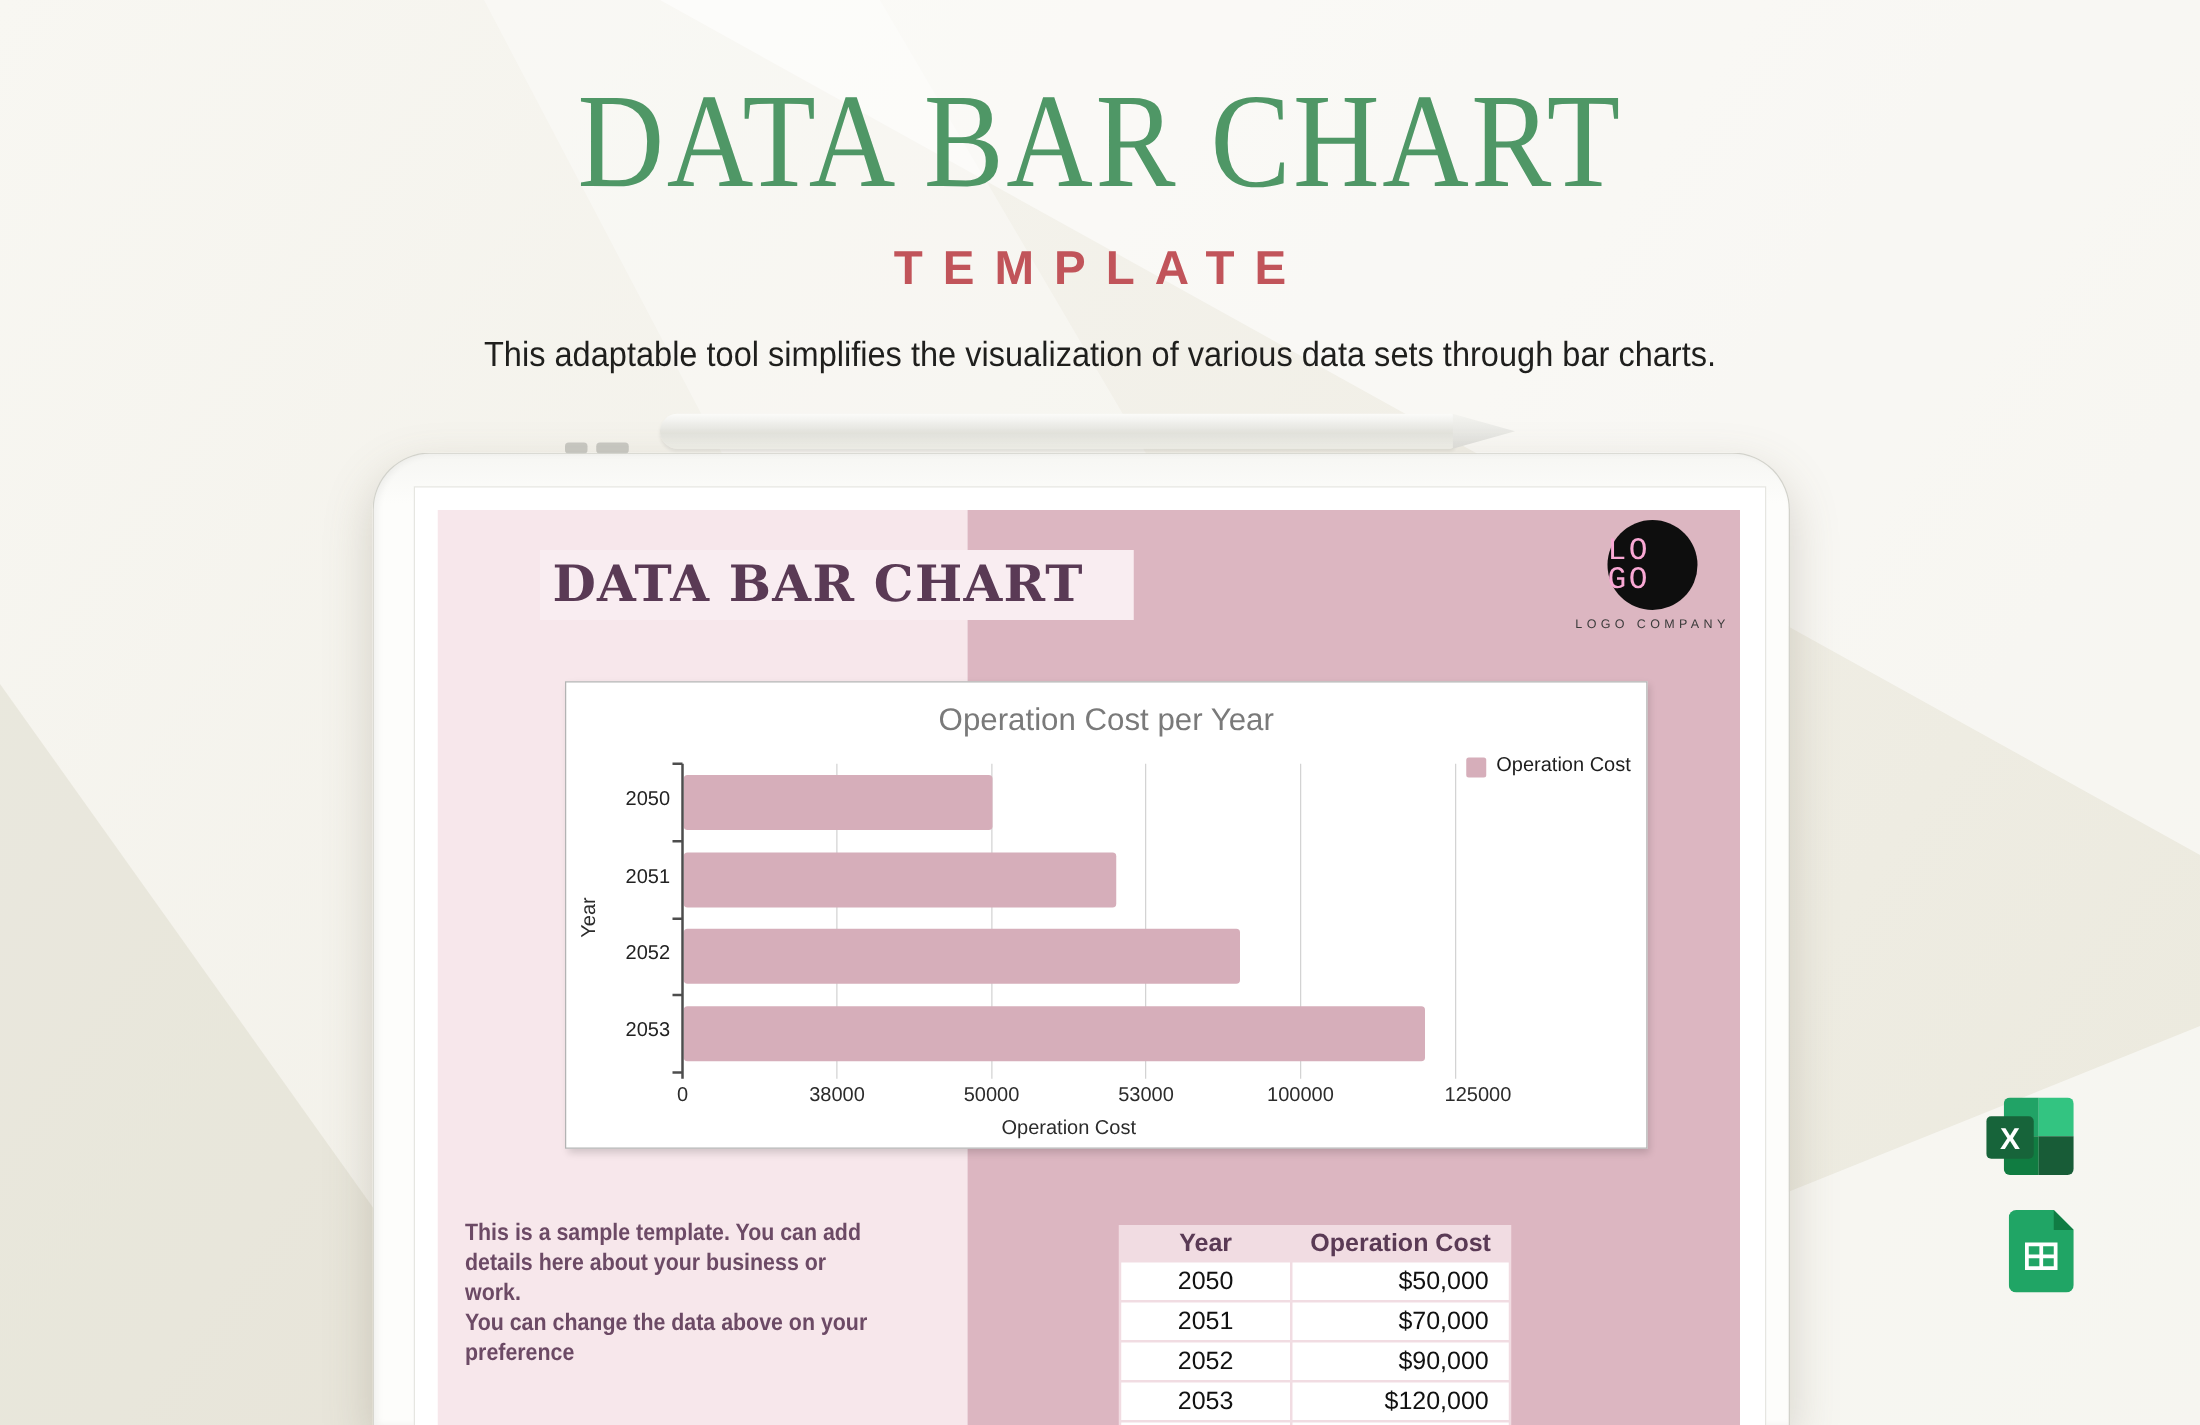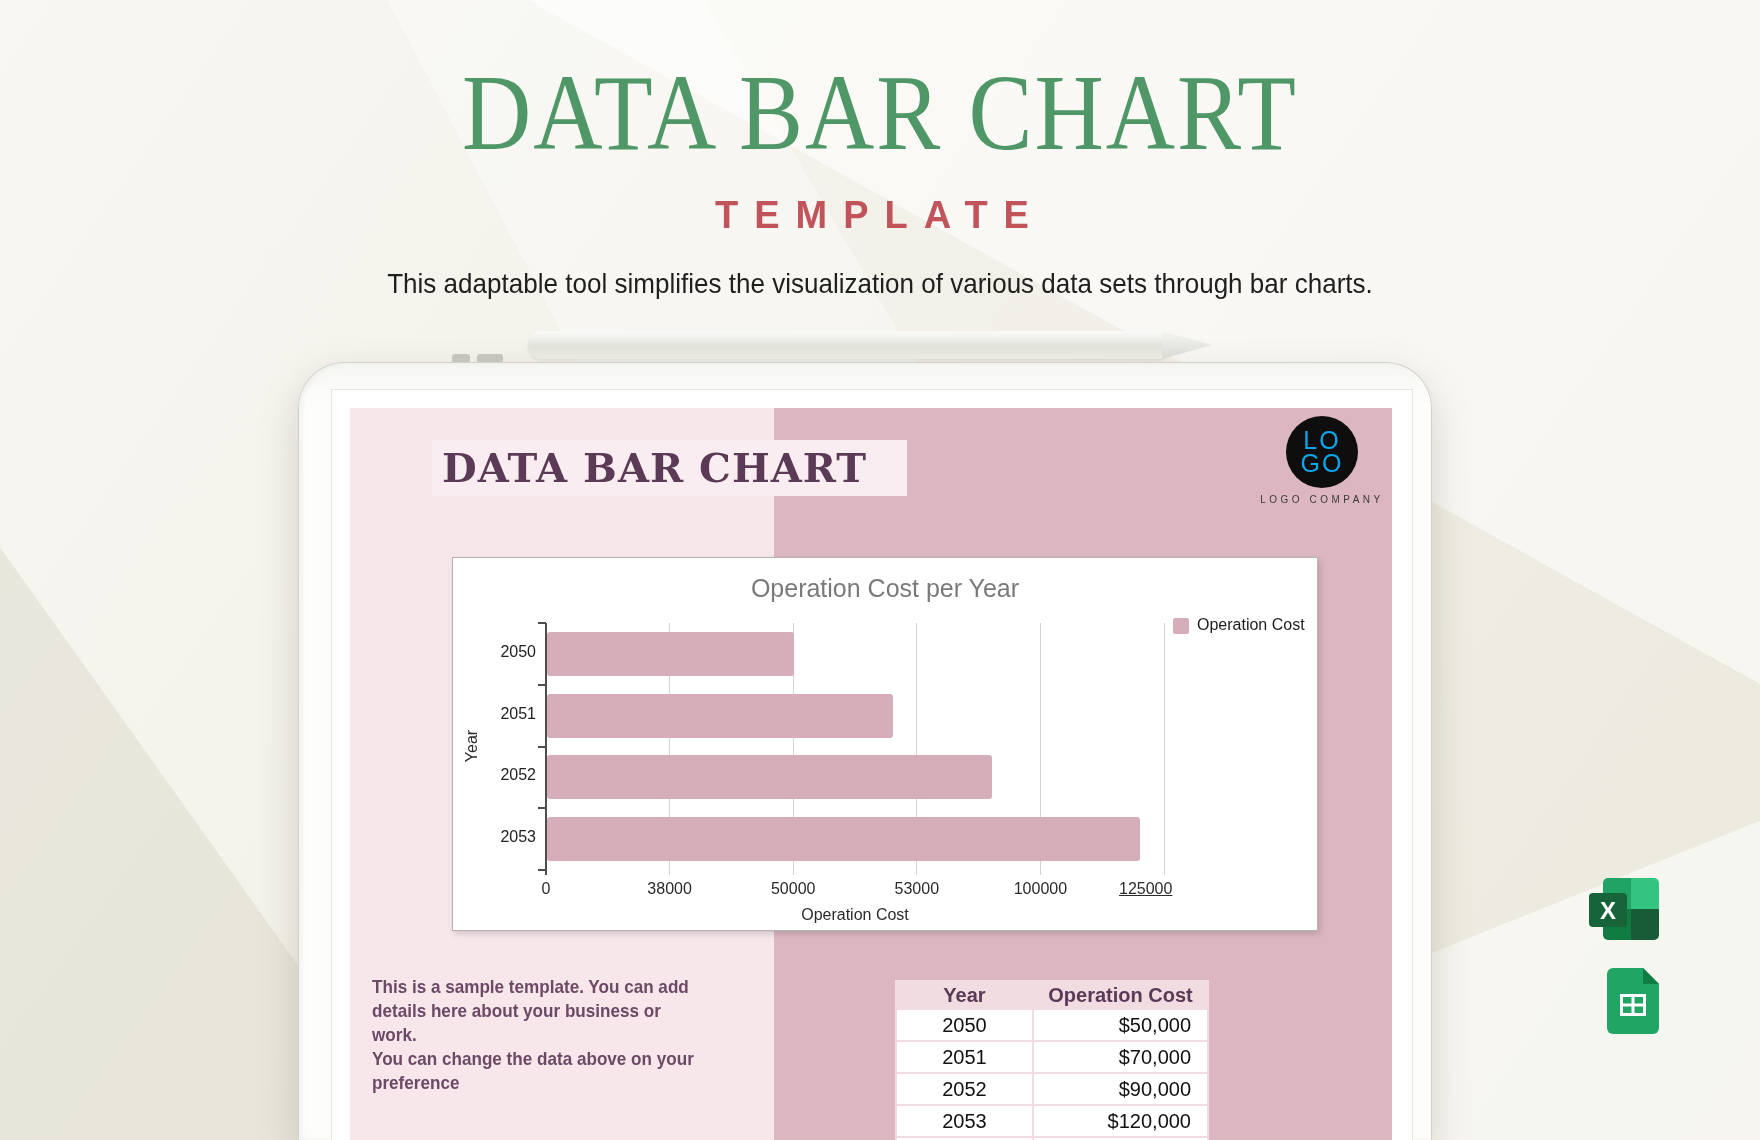--- a/index.html
+++ b/index.html
@@ -65,34 +65,33 @@
   .doc-title-box{
     position:absolute;left:82px;top:32px;width:475px;height:56px;background:#f9edf1;
   }
   .doc-title{
     font-family:"DejaVu Serif",serif;font-weight:700;font-size:40px;line-height:56px;
     letter-spacing:1px;color:#5a3a55;padding-left:10px;white-space:nowrap;
   }
 
   .logo-circle{
     position:absolute;left:936px;top:8px;width:72px;height:72px;border-radius:50%;
-    background:#0e0e0e;color:#0ea5e9;display:flex;flex-direction:column;
-    align-items:center;justify-content:center;
-    font-family:Liberation Sans, sans-serif;font-size:25px;line-height:.92;letter-spacing:2px;
+    background:#0e0e0e;color:#f9a8d4;display:flex;flex-direction:column;
+    justify-content:center;
+    font-family:Liberation Mono, monospace;font-size:25px;line-height:.92;letter-spacing:2px;
   }
   .logo-caption{
     position:absolute;left:886px;top:86px;width:172px;text-align:center;
     font-size:10px;letter-spacing:3.5px;color:#3b3b3b;white-space:nowrap;
   }
 
   .chart-box{
     position:absolute;left:102px;top:137px;width:866px;height:374px;
     background:#ffffff;border:1px solid #b3b3b3;box-sizing:border-box;
     box-shadow:2px 3px 6px rgba(0,0,0,.15);
-    margin-top:12px;
   }
   .chart-title{
     position:absolute;top:16px;left:0;width:100%;text-align:center;
     font-size:25px;color:#7a7a7a;
   }
   .legend-swatch{position:absolute;left:720px;top:60px;width:16px;height:16px;border-radius:2px;}
   .legend-label{position:absolute;left:744px;top:58px;font-size:16px;color:#1d1d1d;white-space:nowrap;}
   .xaxis-title{
     position:absolute;left:93px;top:348px;width:618px;text-align:center;
     font-size:16px;color:#2b2b2b;
@@ -167,21 +166,21 @@
       <div style="position: absolute; left: 48px; top: 322px; width: 90px; text-align: center; font-size: 16px; color: rgb(43, 43, 43);">0</div>
           <div style="position: absolute; left: 216.1px; top: 65px; width: 1px; height: 252px; background: rgb(211, 211, 211);"></div>
           <div style="position: absolute; left: 171.6px; top: 322px; width: 90px; text-align: center; font-size: 16px; color: rgb(43, 43, 43);">38000</div>
           <div style="position: absolute; left: 339.7px; top: 65px; width: 1px; height: 252px; background: rgb(211, 211, 211);"></div>
           <div style="position: absolute; left: 295.2px; top: 322px; width: 90px; text-align: center; font-size: 16px; color: rgb(43, 43, 43);">50000</div>
           <div style="position: absolute; left: 463.3px; top: 65px; width: 1px; height: 252px; background: rgb(211, 211, 211);"></div>
           <div style="position: absolute; left: 418.8px; top: 322px; width: 90px; text-align: center; font-size: 16px; color: rgb(43, 43, 43);">53000</div>
           <div style="position: absolute; left: 586.9px; top: 65px; width: 1px; height: 252px; background: rgb(211, 211, 211);"></div>
           <div style="position: absolute; left: 542.4px; top: 322px; width: 90px; text-align: center; font-size: 16px; color: rgb(43, 43, 43);">100000</div>
           <div style="position: absolute; left: 710.5px; top: 65px; width: 1px; height: 252px; background: rgb(211, 211, 211);"></div>
-          <div style="position: absolute; left: 666px; top: 322px; width: 90px; text-align: left; font-size: 16px; color: rgb(43, 43, 43); text-decoration: underline;">125000</div>
+          <div style="position: absolute; left: 666px; top: 322px; width: 90px; text-align: right; font-size: 16px; color: rgb(43, 43, 43);">125000</div>
           <div style="position: absolute; left: 94px; top: 73.875px; width: 247.2px; height: 44px; background: rgb(214, 174, 186); border-radius: 3px;"></div>
           <div style="position: absolute; left: 94px; top: 135.625px; width: 346.08px; height: 44px; background: rgb(214, 174, 186); border-radius: 3px;"></div>
           <div style="position: absolute; left: 94px; top: 197.375px; width: 444.96px; height: 44px; background: rgb(214, 174, 186); border-radius: 3px;"></div>
           <div style="position: absolute; left: 94px; top: 259.125px; width: 593.28px; height: 44px; background: rgb(214, 174, 186); border-radius: 3px;"></div>
           <div style="position: absolute; left: 23px; top: 84.875px; width: 60px; text-align: right; font-size: 16px; color: rgb(34, 34, 34);">2050</div>
           <div style="position: absolute; left: 23px; top: 146.625px; width: 60px; text-align: right; font-size: 16px; color: rgb(34, 34, 34);">2051</div>
           <div style="position: absolute; left: 23px; top: 208.375px; width: 60px; text-align: right; font-size: 16px; color: rgb(34, 34, 34);">2052</div>
           <div style="position: absolute; left: 23px; top: 270.125px; width: 60px; text-align: right; font-size: 16px; color: rgb(34, 34, 34);">2053</div>
           <div style="position: absolute; left: 92px; top: 65px; width: 2px; height: 252px; background: rgb(77, 77, 77);"></div>
           <div style="position: absolute; left: 85px; top: 64px; width: 8px; height: 2px; background: rgb(77, 77, 77);"></div>

